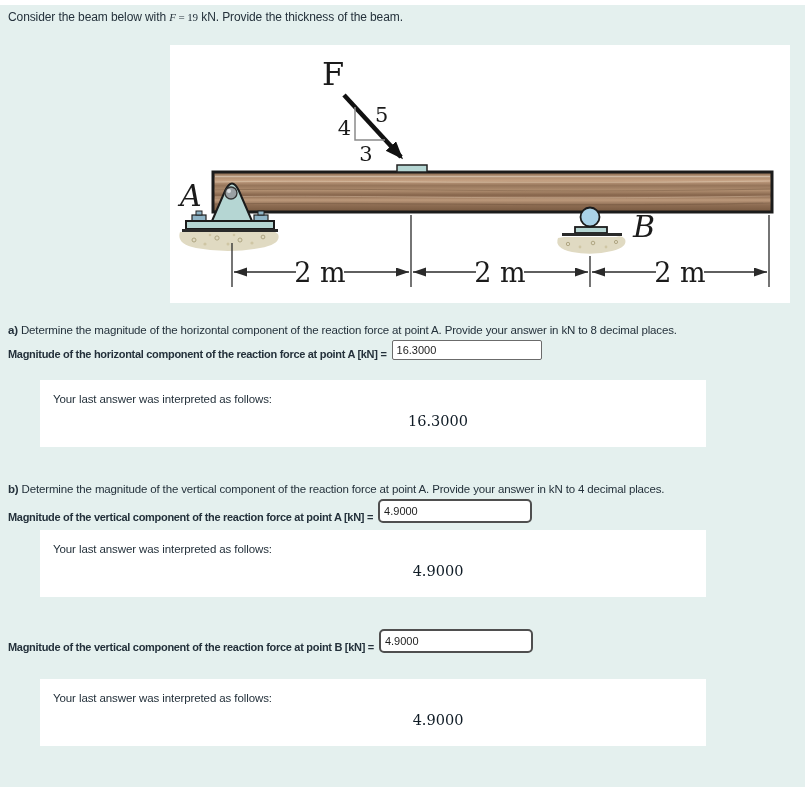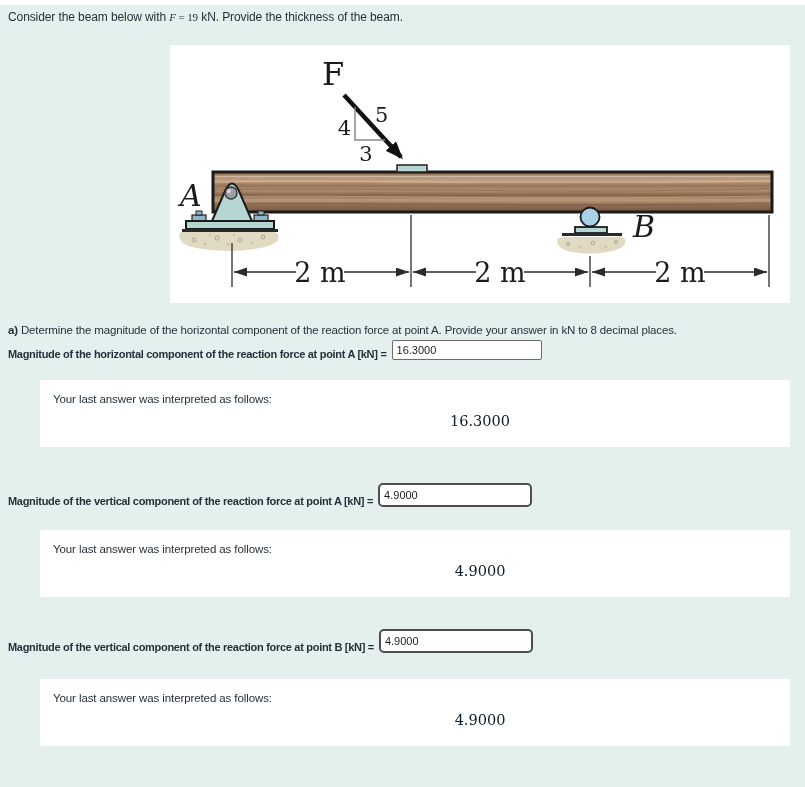--- a/index.html
+++ b/index.html
@@ -18,21 +18,21 @@
   #qa{top:324px}#qb{top:483px}#qc{top:629px}
   .q-line1{margin-bottom:4px}
   .q-letter{font-weight:bold;margin-right:3px}
   .q-line2{font-weight:bold;display:flex;align-items:flex-end;letter-spacing:-0.3px;font-size:11px}
   .q-line2 input{
     margin-left:5px;font-size:11px;font-family:"Liberation Sans",sans-serif;
     color:#1e1e1e;padding:1px 4px;background:#fff;letter-spacing:0;
   }
   .inp-plain{width:140px;height:16px;border:1px solid #6b6b6b;border-radius:2px}
   .inp-round{width:142px;height:18px;border:2px solid #4f4f4f;border-radius:5px}
-  .feedback{position:absolute;left:40px;width:750px;height:67px;background:#ffffff}
+  .feedback{position:absolute;left:40px;width:666px;height:67px;background:#ffffff}
   #fba{top:380px}#fbb{top:530px}#fbc{top:679px}
   .fb-label{padding:13px 0 0 13px;font-size:11.5px;letter-spacing:-0.1px}
   .fb-value{
     margin-top:8px;padding-left:130px;text-align:center;
     font-family:"DejaVu Serif",serif;font-size:14.5px;color:#101c26;
   }
   
   .slabel{font-family:"DejaVu Serif",serif;fill:#1b1b1b}
   .ilabel{font-family:"DejaVu Serif",serif;font-style:italic;fill:#1b1b1b}
 </style>
@@ -149,20 +149,23 @@
     <span>Magnitude of the horizontal component of the reaction force at point A [kN] =</span>
     <input class="inp-plain" type="text" value="16.3000" style="">
   </div>
 </div>
 <div class="feedback" id="fba">
   <div class="fb-label">Your last answer was interpreted as follows:</div>
   <div class="fb-value">16.3000</div>
 </div>
 
 <div class="question" id="qb">
+  <div class="q-line1">
+    <span class="q-letter">b)</span><span>Determine the magnitude of the vertical component of the reaction force at point A. Provide your answer in kN to 4 decimal places.</span>
+  </div>
   <div class="q-line2">
     <span>Magnitude of the vertical component of the reaction force at point A [kN] =</span>
     <input class="inp-round" type="text" value="4.9000" style="">
   </div>
 </div>
 <div class="feedback" id="fbb">
   <div class="fb-label">Your last answer was interpreted as follows:</div>
   <div class="fb-value">4.9000</div>
 </div>
 

